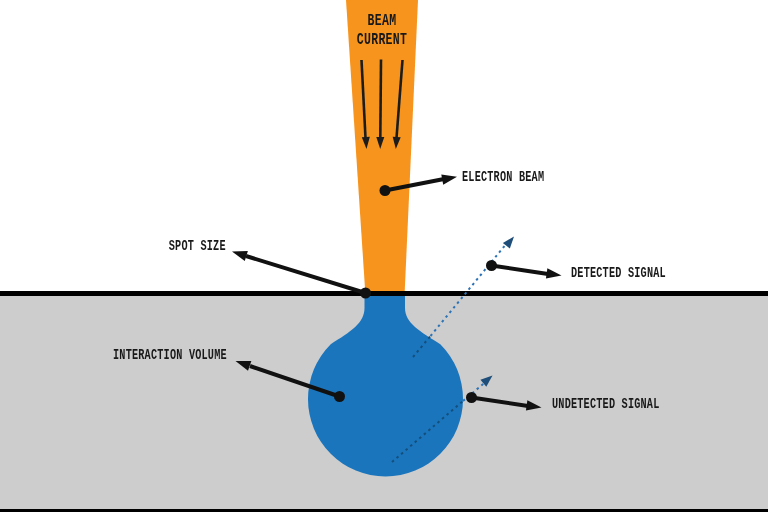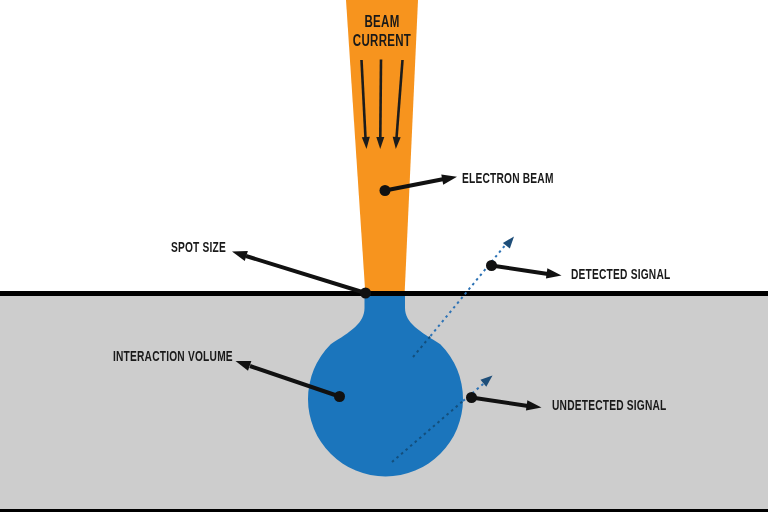--- a/index.html
+++ b/index.html
@@ -1,21 +1,21 @@
 <!DOCTYPE html>
 <html><head>
 <meta charset="utf-8">
 <style>
   html,body{margin:0;padding:0;background:#ffffff;}
   .stage{
     position:relative;
     width:768px;height:512px;
     background:#ffffff;
     overflow:hidden;
-    font-family:Liberation Sans, sans-serif;
+    font-family:Liberation Mono, monospace;
   }
   .stage svg{position:absolute;left:0;top:0;}
   .lbl{
     position:absolute;
     font-weight:700;
     font-size:15px;
     line-height:18px;
     color:#191919;
     letter-spacing:.3px;
     white-space:nowrap;

